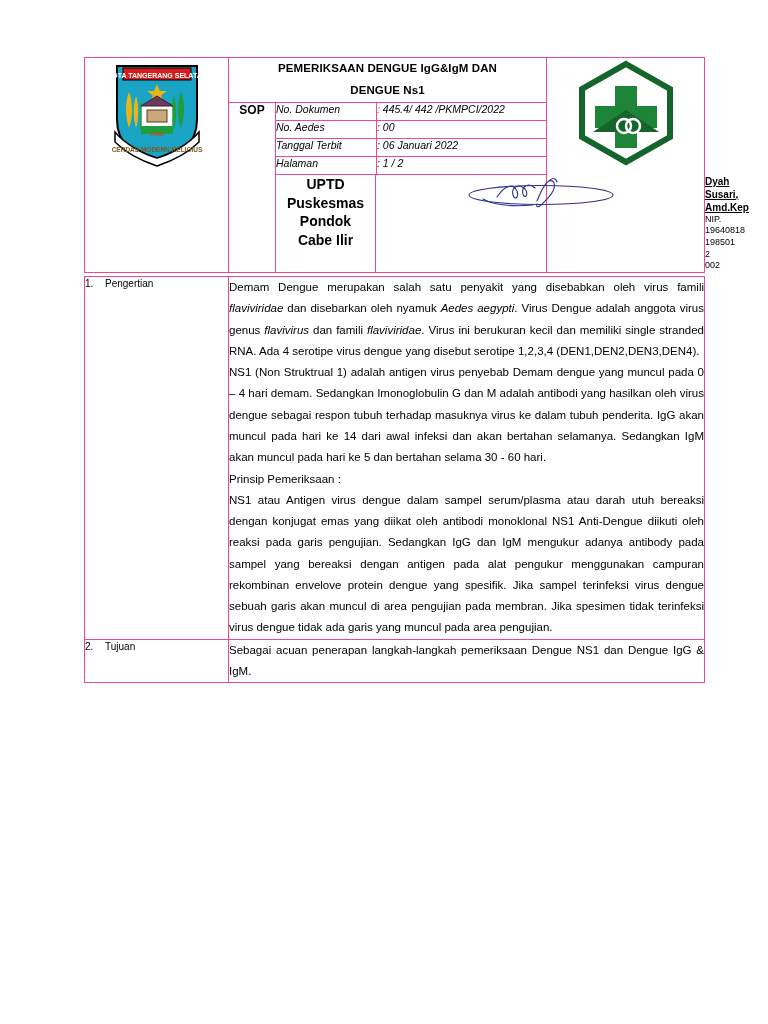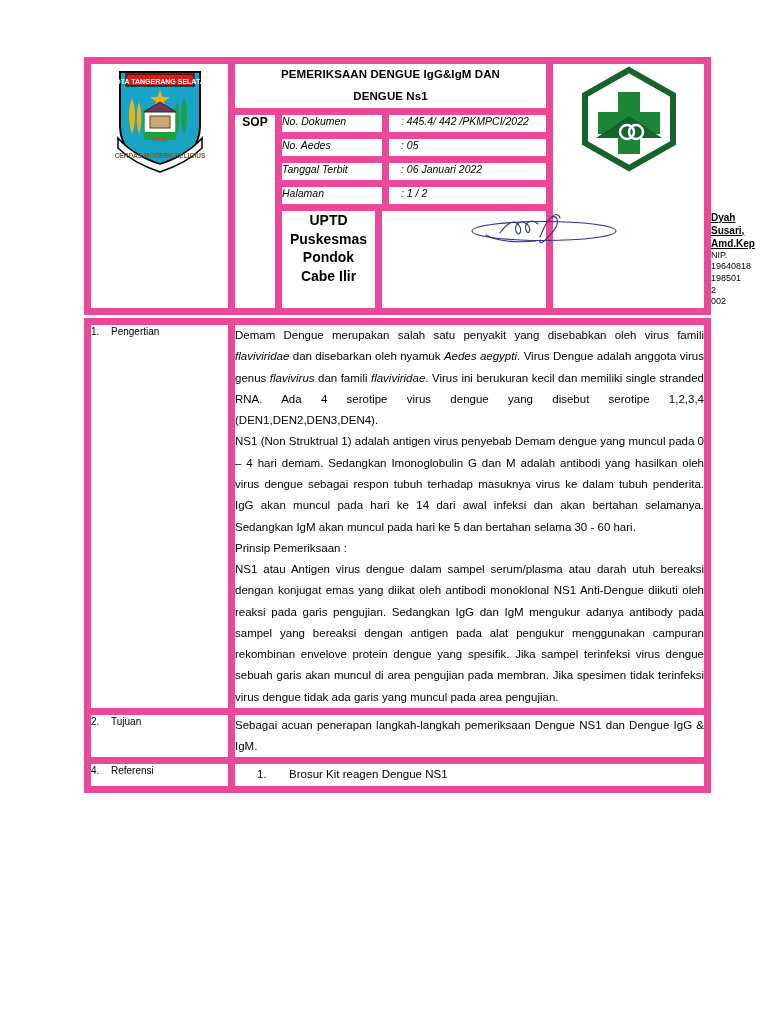--- a/index.html
+++ b/index.html
@@ -22,21 +22,21 @@
     top: 57px;
     width: 620px;
   }
 
   table.doc {
     border-collapse: collapse;
     width: 620px;
     table-layout: fixed;
   }
   table.doc td {
-    border: 7px solid #ec4899;
+    border: 1px solid #ec4899;
     vertical-align: top;
     padding: 0;
   }
 
   
   .logo-cell {
     width: 144px;
     text-align: center;
     vertical-align: middle;
     padding: 4px 2px;
@@ -71,21 +71,21 @@
   }
   .meta-table td {
     border: 1px solid #000000;
     font-size: 10.5px;
     padding: 2px 4px 2px 5px;
     height: 17px;
     line-height: 1.25;
     white-space: nowrap;
   }
   .meta-table td.lbl { width: 100px; border-left: none; }
-  .meta-table td.val { border-right: none; padding-left: 12px; }
+  .meta-table td.val { border-right: none; }
   .meta-table tr:first-child td { border-top: none; }
   .meta-table tr:last-child td { border-bottom: none; }
   .colon { color: #c0392b; }
 
   .meta-wrap { padding: 0; font-style: italic; }
 
   
   .sig-left {
     text-align: center;
     vertical-align: middle;
@@ -194,21 +194,21 @@
       <td class="sop-cell" rowspan="4">SOP</td>
       <td class="meta-wrap" colspan="2">
         <table class="meta-table">
           <tbody>
                 <tr>
             <td class="lbl">No. Dokumen</td>
             <td class="val"><span class="colon">:</span> <span>445.4/ 442 /PKMPCI/2022</span></td>
           </tr>
           <tr>
             <td class="lbl">No. Aedes</td>
-            <td class="val"><span>:</span> <span>05</span></td>
+            <td class="val"><span>:</span> <span>00</span></td>
           </tr>
           <tr>
             <td class="lbl">Tanggal Terbit</td>
             <td class="val"><span>:</span> <span>06 Januari 2022</span></td>
           </tr>
           <tr>
             <td class="lbl">Halaman</td>
             <td class="val"><span>:</span> <span>1 / 2</span></td>
           </tr>
         </tbody>
@@ -264,26 +264,15 @@
     <tr>
       <td class="num-cell">
         <span class="n">2.</span><span>Tujuan</span>
       </td>
       <td class="body-cell">
         <p>Sebagai acuan penerapan langkah-langkah pemeriksaan Dengue NS1 dan Dengue IgG &amp; IgM.</p>
       </td>
     </tr>
 
 
-    <tr>
-      <td class="num-cell">
-        <span class="n">4.</span><span>Referensi</span>
-      </td>
-      <td class="body-cell">
-        <div class="ref-item">
-          <span class="rn">1.</span>
-          <span>Brosur Kit reagen Dengue NS1</span>
-        </div>
-      </td>
-    </tr>
   </tbody>
     </table>
 </div>
 
 </body></html>

